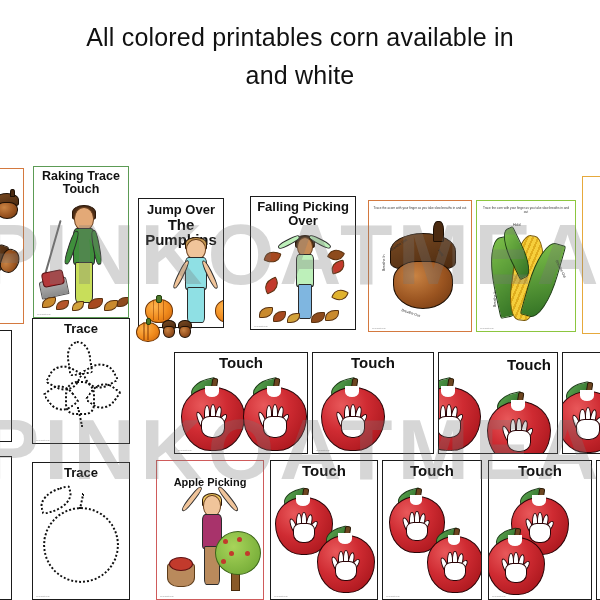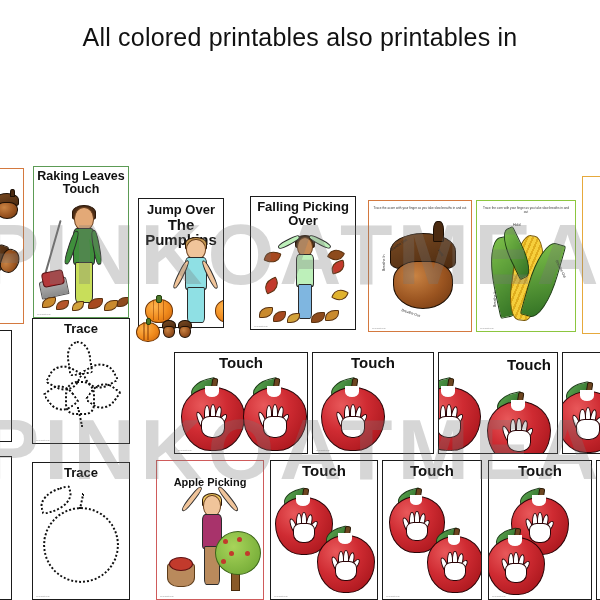--- a/index.html
+++ b/index.html
@@ -120,37 +120,38 @@
      font-family:"Liberation Sans",sans-serif;}
   .dotline{position:absolute;border-top:2.4px dotted #111;transform-origin:0 0;height:0;}
   .dotshape{position:absolute;border:2.4px dotted #111;}
 </style>
 </head>
 <body>
 
 <div id="stage">
 
   <div id="title-block">
-    <div class="tline wide">All colored printables also printables in</div>
+    <div class="tline wide">All colored printables corn available in</div>
+    <div class="tline">and white</div>
   </div>
 
   <div class="card bdr-orange" style="left:-26px;top:168px;width:50px;height:156px;">
     <div class="acorn" style="left:20px;top:24px;width:22px;height:24px;">
       <div class="cap"></div>
         <div class="nut"></div>
         <div class="tip"></div>
     </div>
     <div class="acorn" style="left:16px;top:78px;width:26px;height:26px;transform:rotate(-70deg);">
       <div class="cap"></div>
         <div class="nut"></div>
     </div>
   </div>
 
   <div class="card bdr-green" style="left:33px;top:166px;width:96px;height:152px;">
-    <div class="hdr" style="font-size:12.5px;margin-top:3px;">Raking Leaves</div>
+    <div class="hdr" style="font-size:12.5px;margin-top:3px;">Raking Trace</div>
     <div class="hdr" style="font-size:12.5px;">Touch</div>
 
     <div class="person" style="left:28px;top:38px;width:42px;height:98px;">
       <div class="hair"></div>
       <div class="head"></div>
       <div class="torso" style="background:#3f8f3c;"></div>
       <div class="legs" style="background:#c8de5a;"></div>
       <div class="armL" style="left:14%;top:26%;background:#3f8f3c;transform:rotate(18deg);"></div>
       <div class="armR" style="left:74%;top:26%;background:#3f8f3c;transform:rotate(-10deg);"></div>
     </div>

